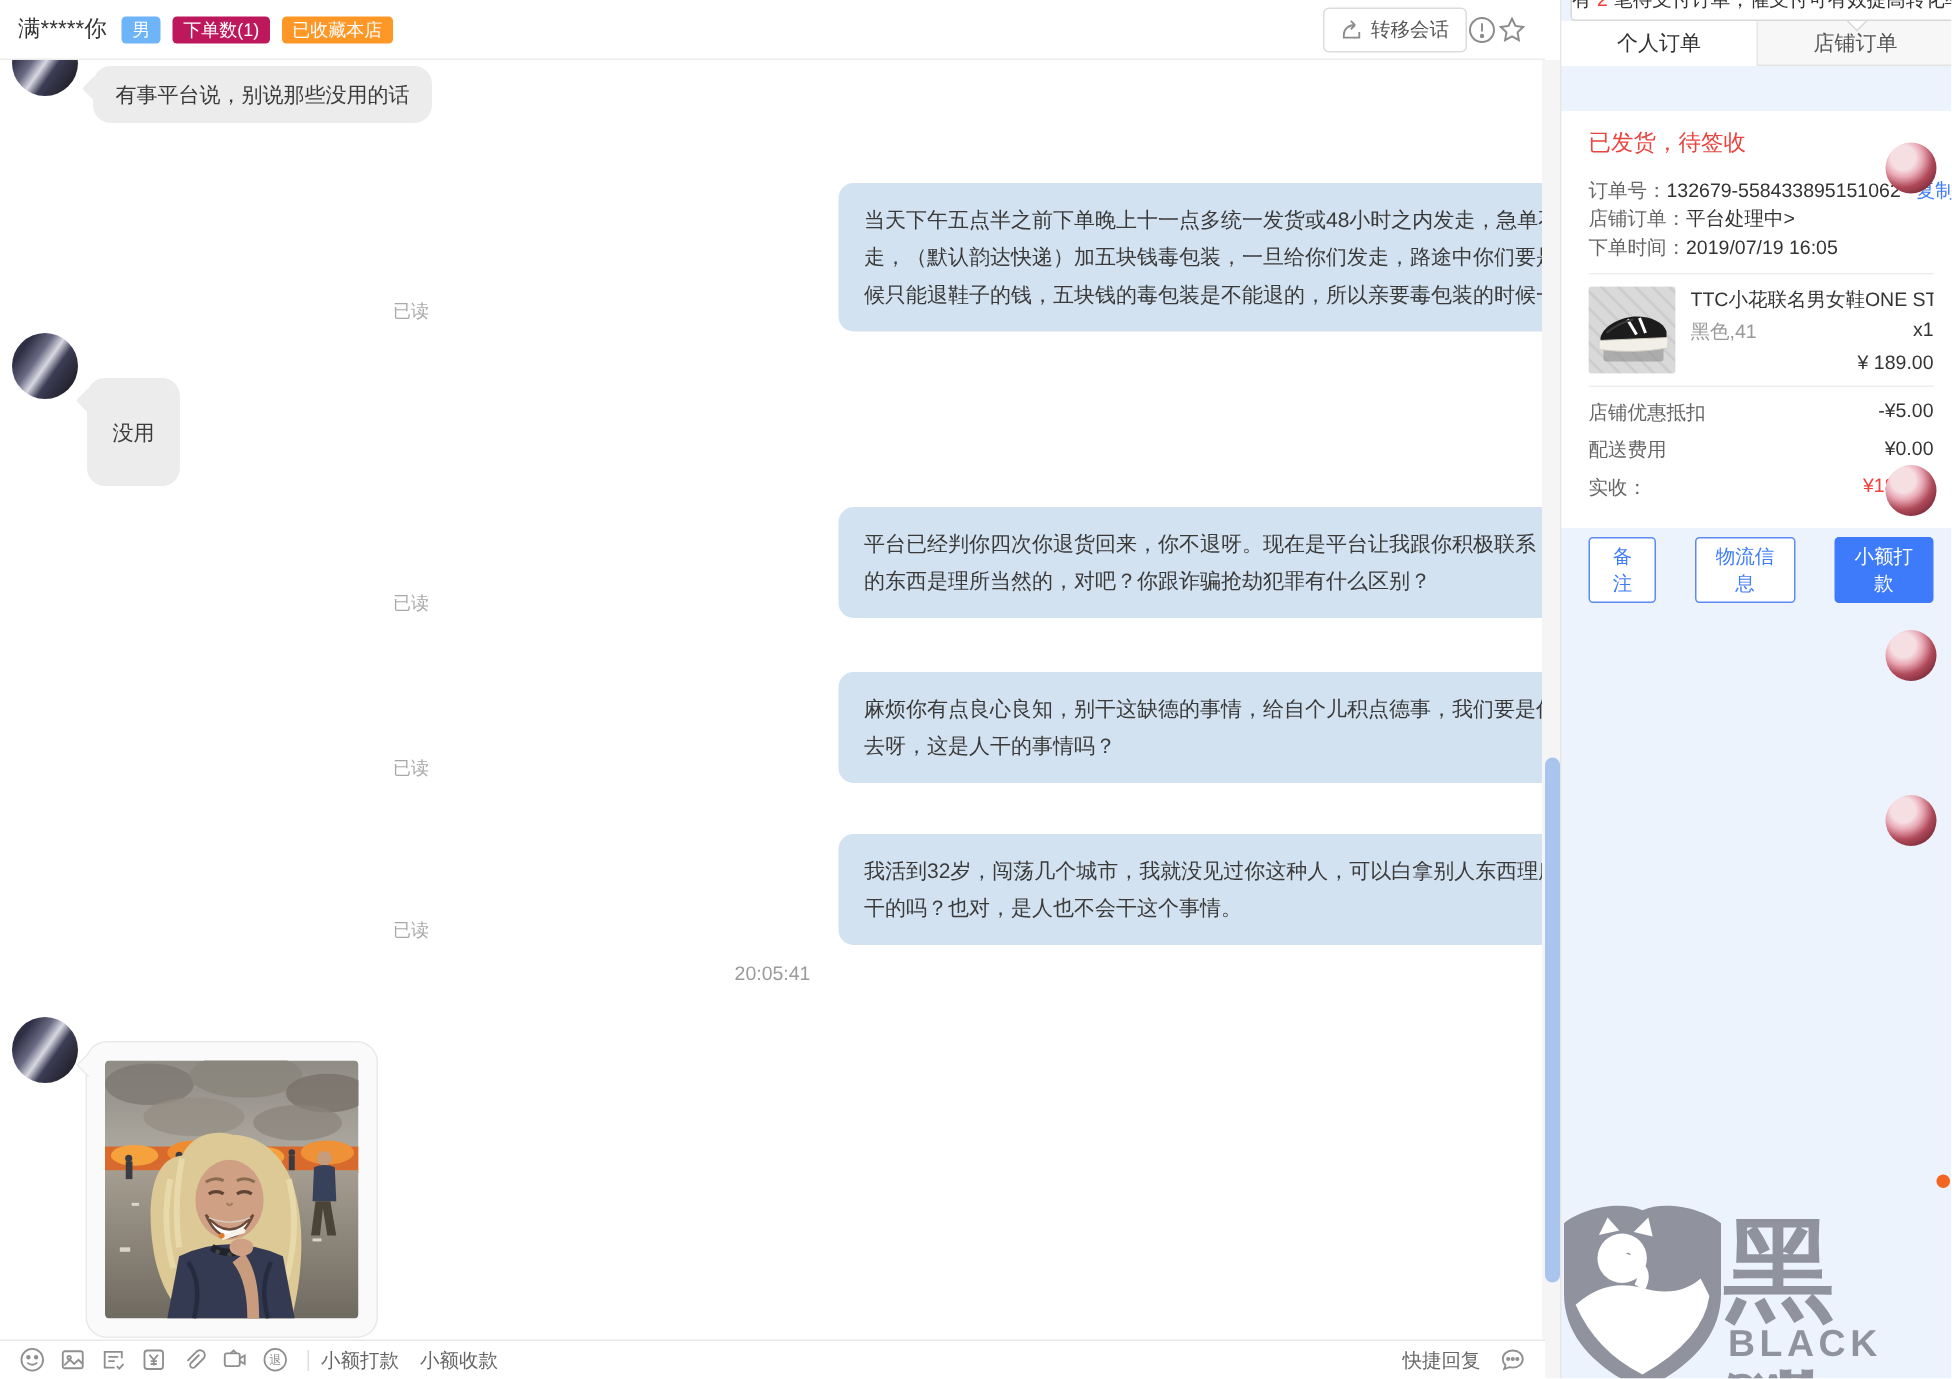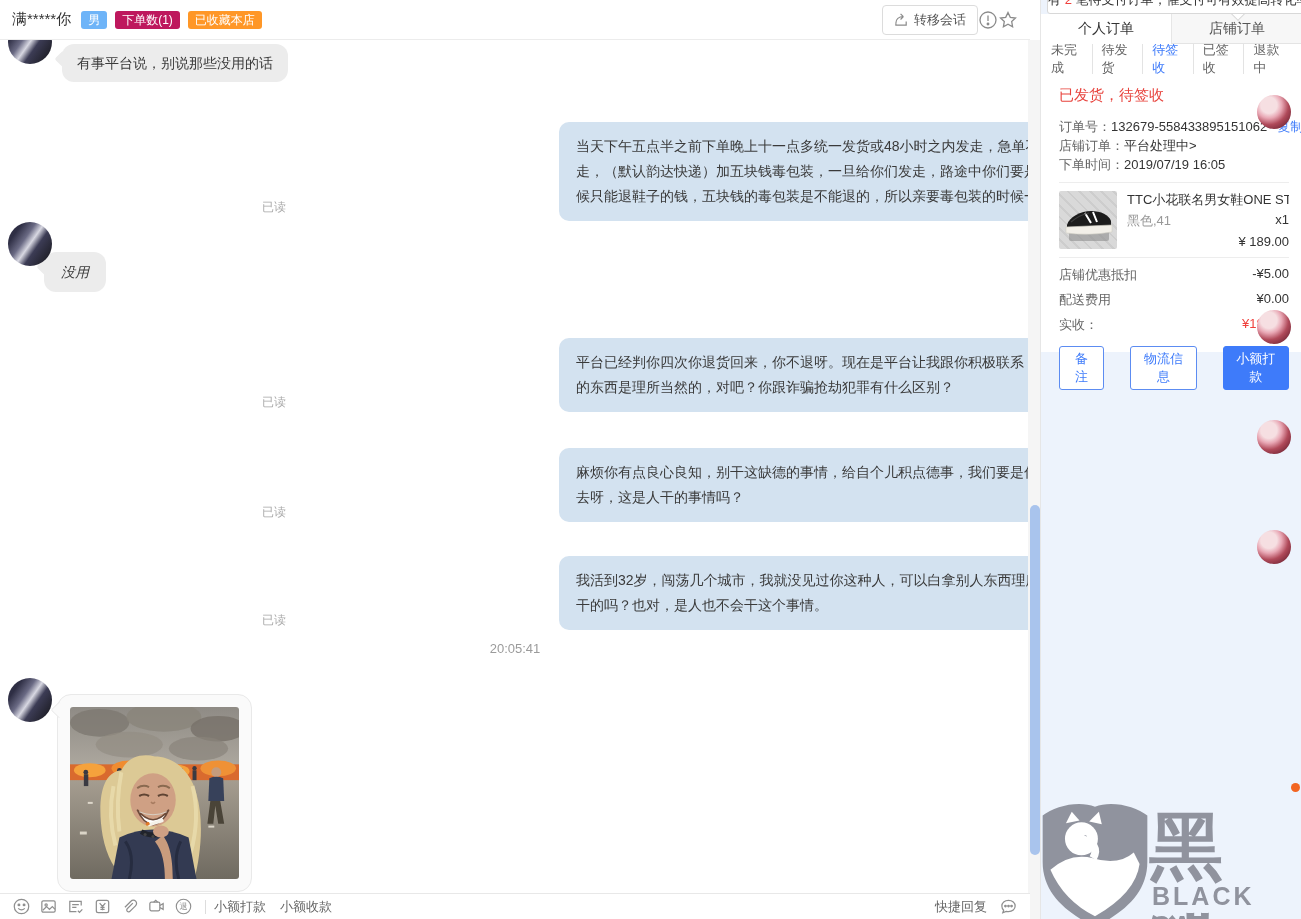--- a/index.html
+++ b/index.html
@@ -81,21 +81,21 @@
   .prod-thumb { width:58px; height:58px; flex:none; border-radius:2px; overflow:hidden;
     background:repeating-linear-gradient(45deg,#d9d9d9 0 6px,#cdcdcd 6px 8px),repeating-linear-gradient(-45deg,#d9d9d9 0 6px,#cfcfcf 6px 8px); position:relative; }
   .prod-info { flex:1; min-width:0; font-size:13px; }
   .prod-title { color:#333; white-space:nowrap; overflow:hidden; }
   .prod-line2 { display:flex; justify-content:space-between; color:#999; margin-top:3px;gap:32px; }
   .prod-qty { color:#333; }
   .prod-price { text-align:right; color:#333; margin-top:4px; }
   .fee-row { display:flex; justify-content:space-between; font-size:13px; color:#666; margin:7px 0; }
   .fee-val { color:#333; }
   .fee-red { color:#f0403c; }
-  .btn-row { display:flex; gap:26px; margin-top:12px; }
+  .btn-row { display:flex; gap:26px; margin-top:24px; }
   .btn-outline { border:1px solid #5c8cf2; color:#3e7bfa; background:#fff; font-size:13px; padding:3px 11px; border-radius:3px; cursor:pointer; }
   .btn-solid { border:1px solid #3e7bfa; color:#fff; background:#3e7bfa; font-size:13px; padding:3px 11px; border-radius:3px; cursor:pointer; }
 
   
   .wm { position:absolute; left:1036px; top:780px; width:265px; height:139px; color:#90939e; z-index:3; }
   .wm-shield { position:absolute; left:0; top:22px; width:118px; height:126px; }
   .wm-cn { position:absolute; left:113px; top:18px; font-size:74px; font-weight:900; letter-spacing:3px; color:#90939e;
     font-family:"DejaVu Sans","Liberation Sans",sans-serif; }
   .wm-en { position:absolute; left:116px; top:102px; font-size:25px; font-weight:800; letter-spacing:3px; color:#90939e; }
   .wm-dot { position:absolute; left:255px; top:3px; width:9px; height:9px; border-radius:50%; background:#f26522; }
@@ -138,21 +138,21 @@
 
   <div class="sender-line" style="top:100px;">pdd10975296211 -自动回复</div>
   <div class="avatar-merch" style="top:95px;"></div>
   <div class="bubble-right" style="top:122px;">
     <span class="tail-r"></span>
     <span>当天下午五点半之前下单晚上十一点多统一发货或48小时之内发走，急单不接，别催发货，都会安排发走，（默认韵达快递）加五块钱毒包装，一旦给你们发走，路途中你们要是拒收或收到货退货的话，到时候只能退鞋子的钱，五块钱的毒包装是不能退的，所以亲要毒包装的时候一定要考虑好哦。</span>
   </div>
   <div class="read-flag" style="top:199px;">已读</div>
 
   <div class="avatar-cust" style="left:8px; top:222px;"></div>
-  <div class="bubble-left" style="left:44px; top:252px; padding:9px 17px;font-style:italic;">
+  <div class="bubble-left" style="left:58px; top:252px; padding:25px 17px;">
     <span class="tail-l"></span>
     <span>没用</span>
   </div>
 
   <div class="sender-line" style="top:315px;">pdd10975296211</div>
   <div class="avatar-merch" style="top:310px;"></div>
   <div class="bubble-right" style="top:338px;">
     <span class="tail-r"></span>
     <span>平台已经判你四次你退货回来，你不退呀。现在是平台让我跟你积极联系，是你不配合，你觉得白拿商家的东西是理所当然的，对吧？你跟诈骗抢劫犯罪有什么区别？</span>
   </div>
@@ -302,27 +302,20 @@
     <div class="tooltip-arrow"></div>
     <div class="tooltip">
       <span>有 </span><span class="red">2</span><span> 笔待支付订单，催支付可有效提高转化率</span>
     </div>
 
     <div class="tabs">
       <div class="tab tab-active">个人订单</div>
       <div class="tab tab-idle">店铺订单</div>
     </div>
 
-    <div class="subtabs">
-      <span class="subtab">未完成</span>
-      <span class="subtab">待发货</span>
-      <span class="subtab subtab-active"><span>待签收</span><span class="red-dot"></span></span>
-      <span class="subtab">已签收</span>
-      <span class="subtab">退款中</span>
-    </div>
 
     <div class="order-card">
       <div class="ord-status">已发货，待签收</div>
       <div class="ord-row">
           <span class="ord-label">订单号：</span>
           <span>132679-558433895151062</span>
           <span class="copy-link">复制</span>
         </div>
       <div class="ord-row">
           <span class="ord-label">店铺订单：</span>

